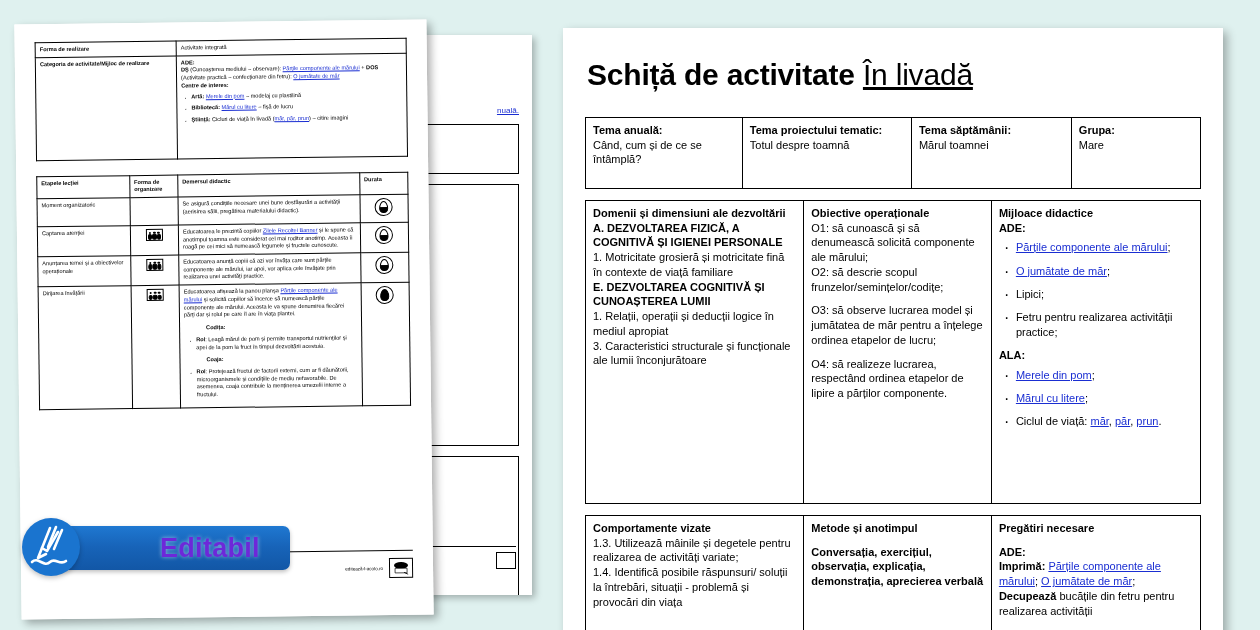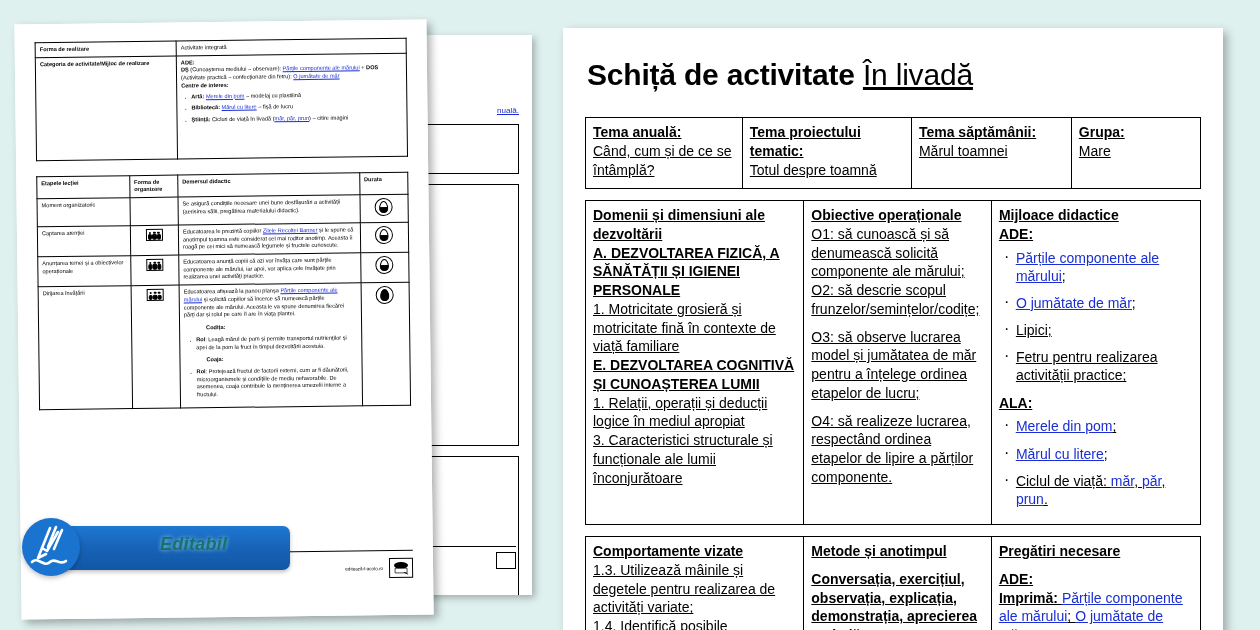--- a/index.html
+++ b/index.html
@@ -108,24 +108,23 @@
   table.rt {
     border-collapse: collapse;
     width: 100%;
     table-layout: fixed;
     margin-bottom: 11px;
   }
   table.rt td {
     border: 1.6px solid #000;
     vertical-align: top;
     padding: 5px 7px 7px 7px;
-    font-size: 14px;
+    font-size: 11px;
     line-height: 1.34;
     color: #000;
-    text-decoration: underline;
   }
   table.rt td .hd {
     font-weight: bold;
     display: block;
   }
   .meta-row td { height: 58px; }
 
   .body-row td { height: 290px; }
   .tail-row td { height: 130px; }
 
@@ -303,28 +302,27 @@
     width: 240px;
     height: 44px;
     background: linear-gradient(to bottom, #1f78d1 0%, #1763b8 48%, #1257a6 100%);
     border-radius: 7px;
     box-shadow: 0 2px 4px rgba(0,0,0,.25);
   }
   #badge-label {
     position: absolute;
     left: 152px;
     top: 17px;
-    font-size: 18px;
+    font-size: 27px;
     font-weight: bold;
-    color: #0f766e;
+    color: #6d28d9;
     text-shadow: 0 0 4px rgba(255,255,255,.55);
     letter-spacing: .3px;
     z-index: 32;
     line-height: 1;
-    font-style: italic;
   }
   #badge-circle {
     position: absolute;
     left: 14px;
     top: 0px;
     width: 58px;
     height: 58px;
     background: #1a74cf;
     border-radius: 50%;
     box-shadow: 0 2px 5px rgba(0,0,0,.25);
@@ -590,21 +588,21 @@
     <colgroup>
         <col style="width:35.5%">
         <col style="width:30.5%">
         <col style="width:34%">
       </colgroup>
     <tbody>
         <tr class="body-row">
 
       <td>
         <span class="hd">Domenii și dimensiuni ale dezvoltării</span>
-        <span class="hd">A. DEZVOLTAREA FIZICĂ, A SĂNĂTĂȚII ȘI IGIENEI PERSONALE</span>
+        <span class="hd">A. DEZVOLTAREA FIZICĂ, A COGNITIVĂ ȘI IGIENEI PERSONALE</span>
         <span>1. Motricitate grosieră și motricitate fină în contexte de viață familiare</span>
         <span class="hd">E. DEZVOLTAREA COGNITIVĂ ȘI CUNOAȘTEREA LUMII</span>
         <span>1. Relații, operații și deducții logice în mediul apropiat</span><br>
         <span>3. Caracteristici structurale și funcționale ale lumii înconjurătoare</span>
       </td>
 
       <td>
         <span class="hd">Obiective operaționale</span>
         <span>O1: să cunoască și să denumească solicită componente ale mărului;</span><br>
         <span>O2: să descrie scopul frunzelor/semințelor/codițe;</span>

